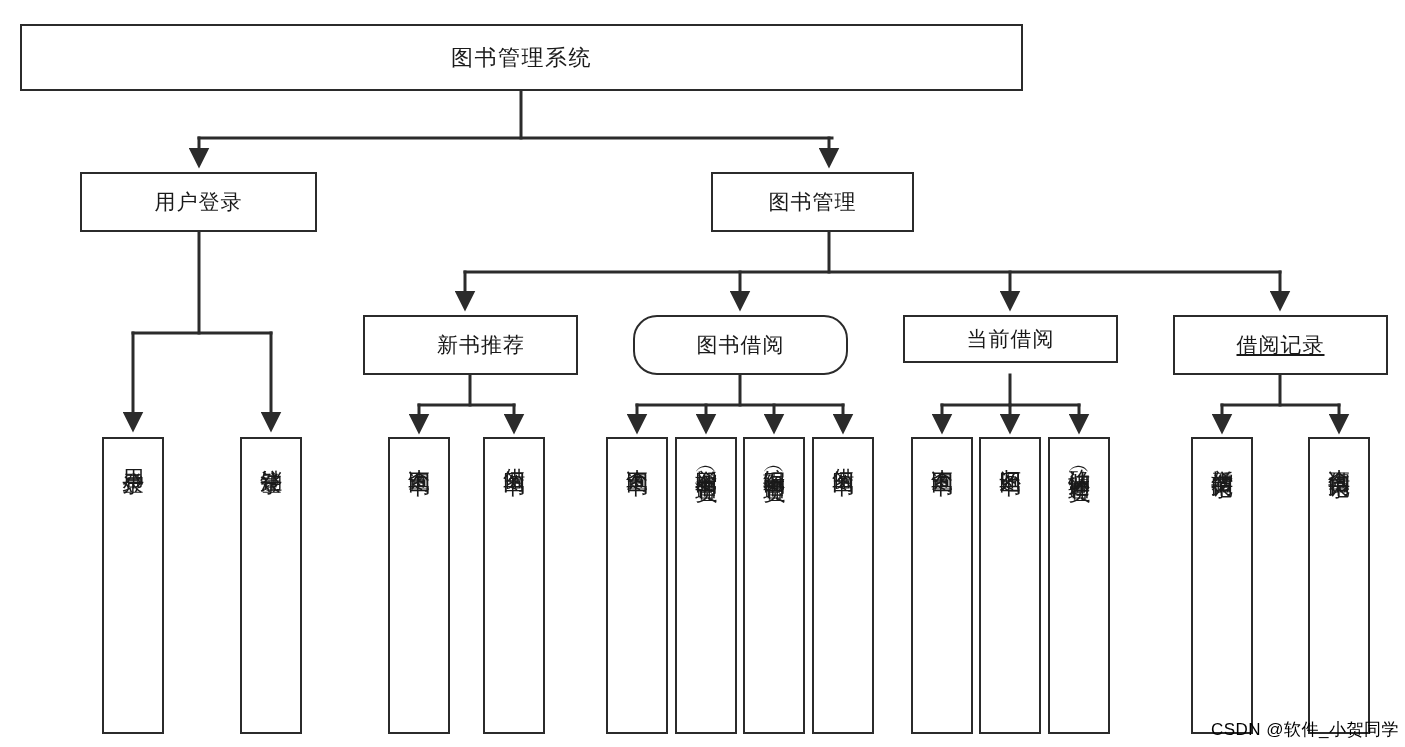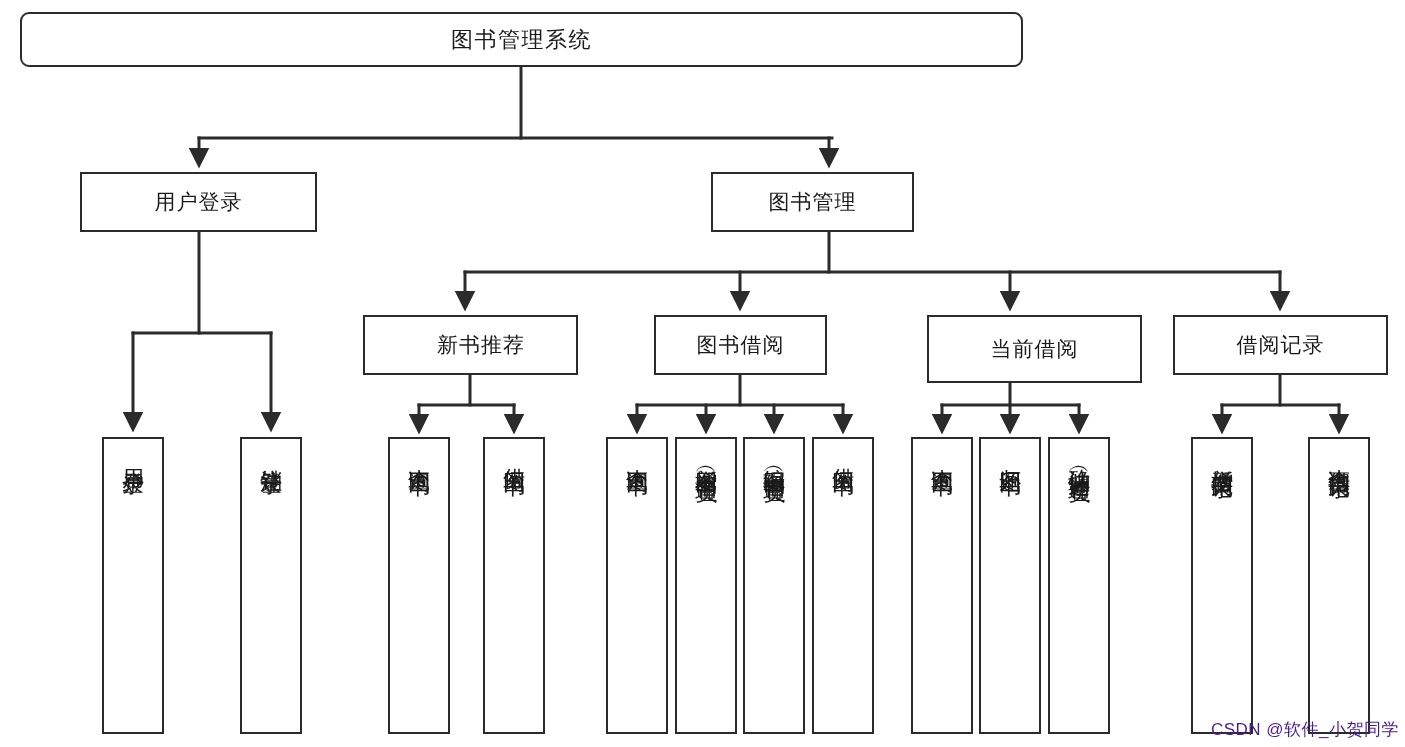--- a/index.html
+++ b/index.html
@@ -61,21 +61,21 @@
     text-orientation: upright;
     line-height: 1.02;
     letter-spacing: 2px;
     white-space: nowrap;
   }
   .watermark {
     position: absolute;
     right: 6px;
     bottom: 6px;
     font-size: 17px;
-    color: #4c1d95;
+    color: #000000;
     letter-spacing: 0.5px;
     white-space: nowrap;
     user-select: none;
   }
 </style>
 </head>
 <body>
 
 <div id="canvas">
 
@@ -122,41 +122,41 @@
       <path d="M 1010 405 L 1010 424" marker-end="url(#arrow)"></path>
       <path d="M 1079 405 L 1079 424" marker-end="url(#arrow)"></path>
 
       <path d="M 1280 375 L 1280 405"></path>
       <path d="M 1222 405 L 1339 405"></path>
       <path d="M 1222 405 L 1222 424" marker-end="url(#arrow)"></path>
       <path d="M 1339 405 L 1339 424" marker-end="url(#arrow)"></path>
     </g>
   </svg>
 
-  <div class="node horiz root" style="left:20px; top:12px; width:1003px; height:55px;border-radius:9px;">
+  <div class="node horiz root" style="left:20px; top:24px; width:1003px; height:67px;">
     <span class="label">图书管理系统</span>
   </div>
 
   <div class="node horiz" style="left:80px; top:172px; width:237px; height:60px;">
     <span class="label">用户登录</span>
   </div>
   <div class="node horiz" style="left:711px; top:172px; width:203px; height:60px;">
     <span class="label">图书管理</span>
   </div>
 
   <div class="node horiz" style="left:363px; top:315px; width:215px; height:60px;padding-left:21px;">
     <span class="label">新书推荐</span>
   </div>
-  <div class="node horiz" style="left:654px; top:315px; width:173px; height:60px;">
+  <div class="node horiz" style="left:633px; top:315px; width:215px; height:60px;border-radius:24px;">
     <span class="label">图书借阅</span>
   </div>
-  <div class="node horiz" style="left:903px; top:315px; width:215px; height:68px;margin-left:24px;">
+  <div class="node horiz" style="left:903px; top:315px; width:215px; height:48px;">
     <span class="label">当前借阅</span>
   </div>
-  <div class="node horiz" style="left:1173px; top:315px; width:215px; height:60px;">
+  <div class="node horiz" style="left:1173px; top:315px; width:215px; height:60px;text-decoration:underline;">
     <span class="label">借阅记录</span>
   </div>
 
   <div class="node vert" style="left:102px; top:437px; width:62px; height:297px;">
     <span class="label">用户登录</span>
   </div>
   <div class="node vert" style="left:240px; top:437px; width:62px; height:297px;">
     <span class="label">注销登录</span>
   </div>
 

